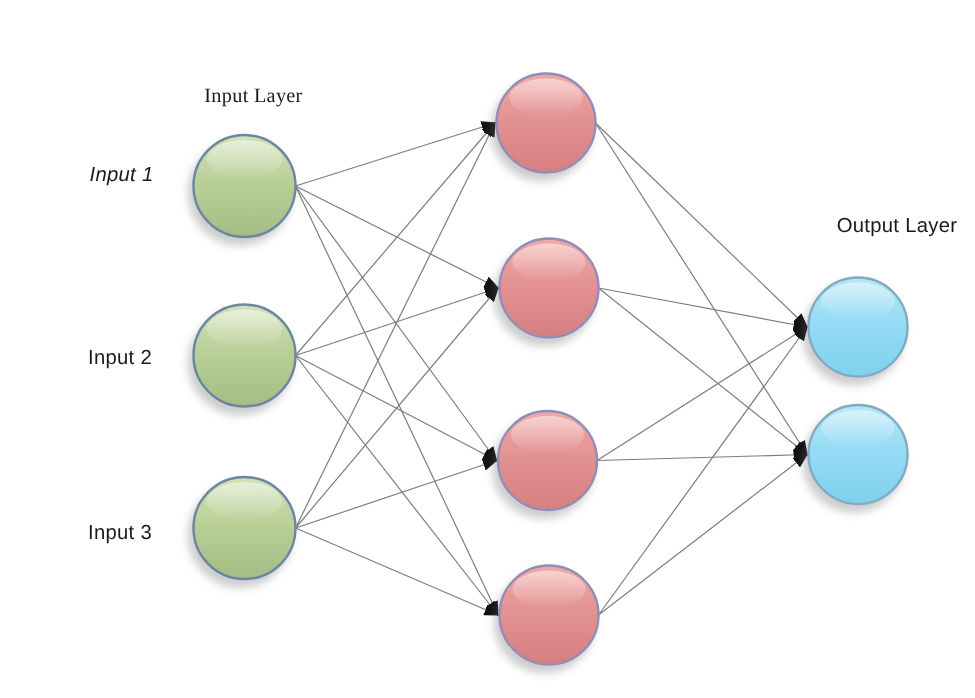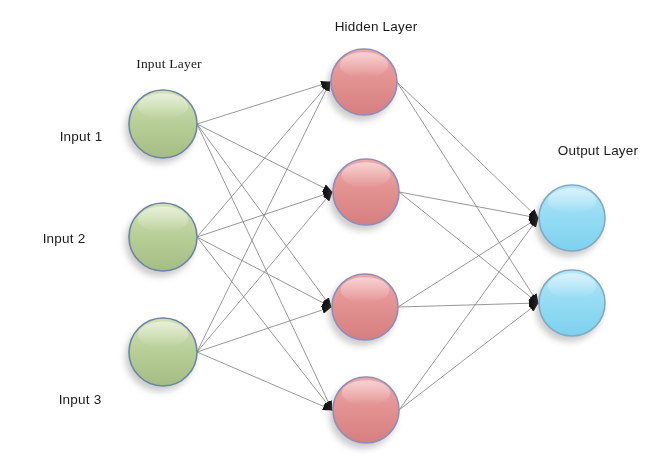--- a/index.html
+++ b/index.html
@@ -28,23 +28,23 @@
     transform: translate(-50%, -50%);
     font-size: 13.5px;
     color: #1a1a1a;
     letter-spacing: 0.2px;
     white-space: nowrap;
   }
   
   #ll-input  { left: 169px; top: 64px; font-family: Liberation Serif, serif;  }
   #ll-hidden { left: 376px; top: 26px;  }
   #ll-output { left: 578px; top: 150px; margin-left: 20px; }
-  #nl-i1 { left: 81px; top: 136px; }
-  #nl-i2 { left: 64px; top: 238px; }
-  #nl-i3 { left: 80px; top: 355px; margin-top: 44px; }
+  #nl-i1 { left: 81px; top: 116px; font-style: italic; }
+  #nl-i2 { left: 80px; top: 238px; }
+  #nl-i3 { left: 80px; top: 355px; }
 </style>
 </head>
 <body>
 
 <div class="canvas">
   <svg width="650" height="465" viewBox="0 0 650 465" xmlns="http://www.w3.org/2000/svg">
       <defs>
         <linearGradient id="g-input" x1="0" y1="0" x2="0" y2="1">
           <stop offset="0" stop-color="#d2e2b6"></stop>
           <stop offset="0.5" stop-color="#b7ce97"></stop>
@@ -120,19 +120,18 @@
         <circle cx="572" cy="218" r="33" fill="url(#g-output)" stroke="#82aac2" stroke-width="1.6" class="node-circle"></circle>
         <ellipse cx="572" cy="200.84" rx="24.419999999999998" ry="12.540000000000001" fill="url(#g-shine)"></ellipse>
       </g>
       <g>
         <circle cx="572" cy="303" r="33" fill="url(#g-output)" stroke="#82aac2" stroke-width="1.6" class="node-circle"></circle>
         <ellipse cx="572" cy="285.84" rx="24.419999999999998" ry="12.540000000000001" fill="url(#g-shine)"></ellipse>
       </g>
     </svg>
 
   <div class="layer-label" id="ll-input">Input Layer</div>
-  <div class="layer-label" id="ll-hidden">Hidden Layer</div>
   <div class="layer-label" id="ll-output">Output Layer</div>
 
   <div class="node-label" id="nl-i1">Input 1</div>
   <div class="node-label" id="nl-i2">Input 2</div>
   <div class="node-label" id="nl-i3">Input 3</div>
 </div>
 
 </body></html>

